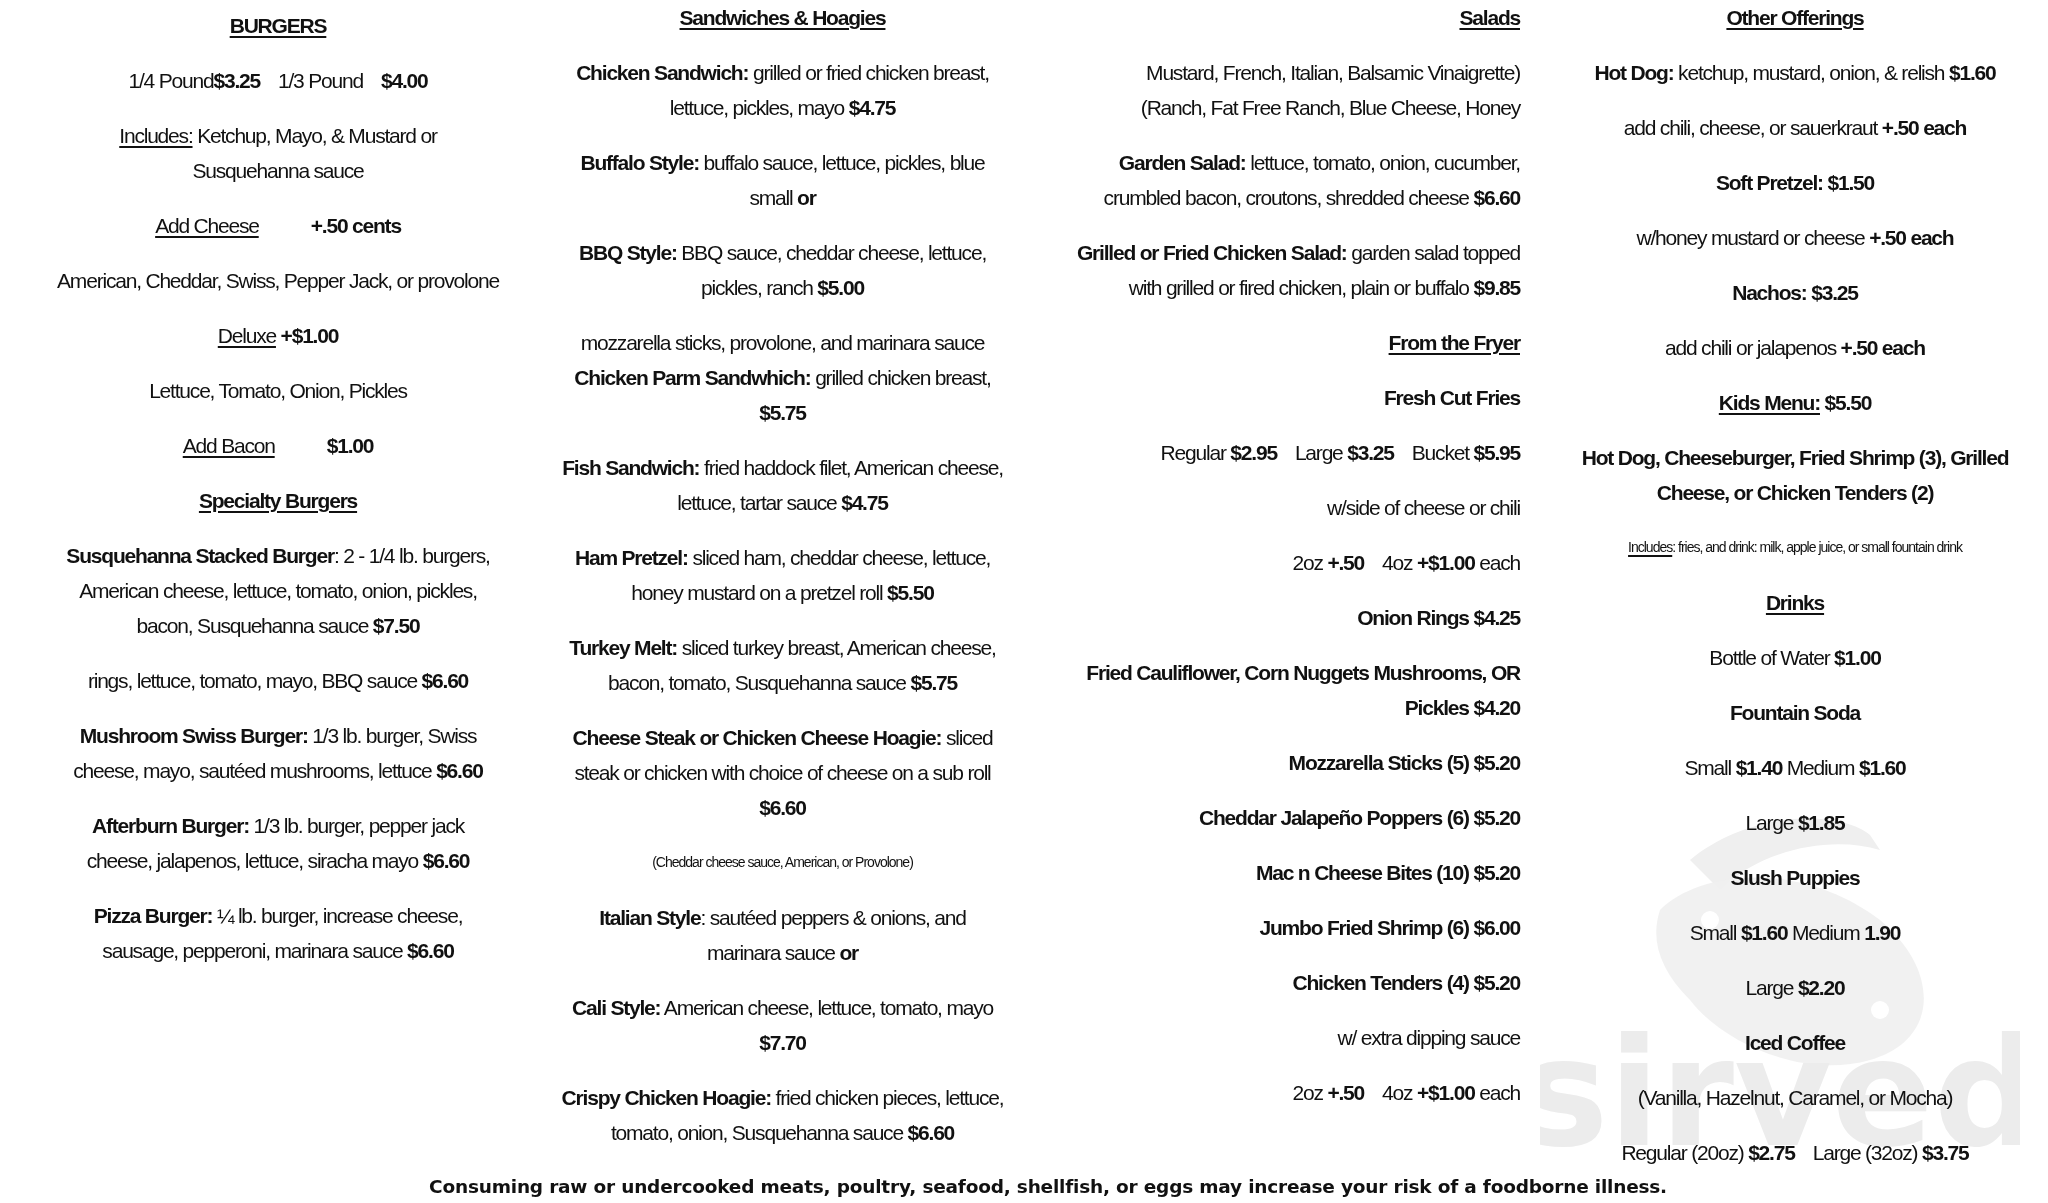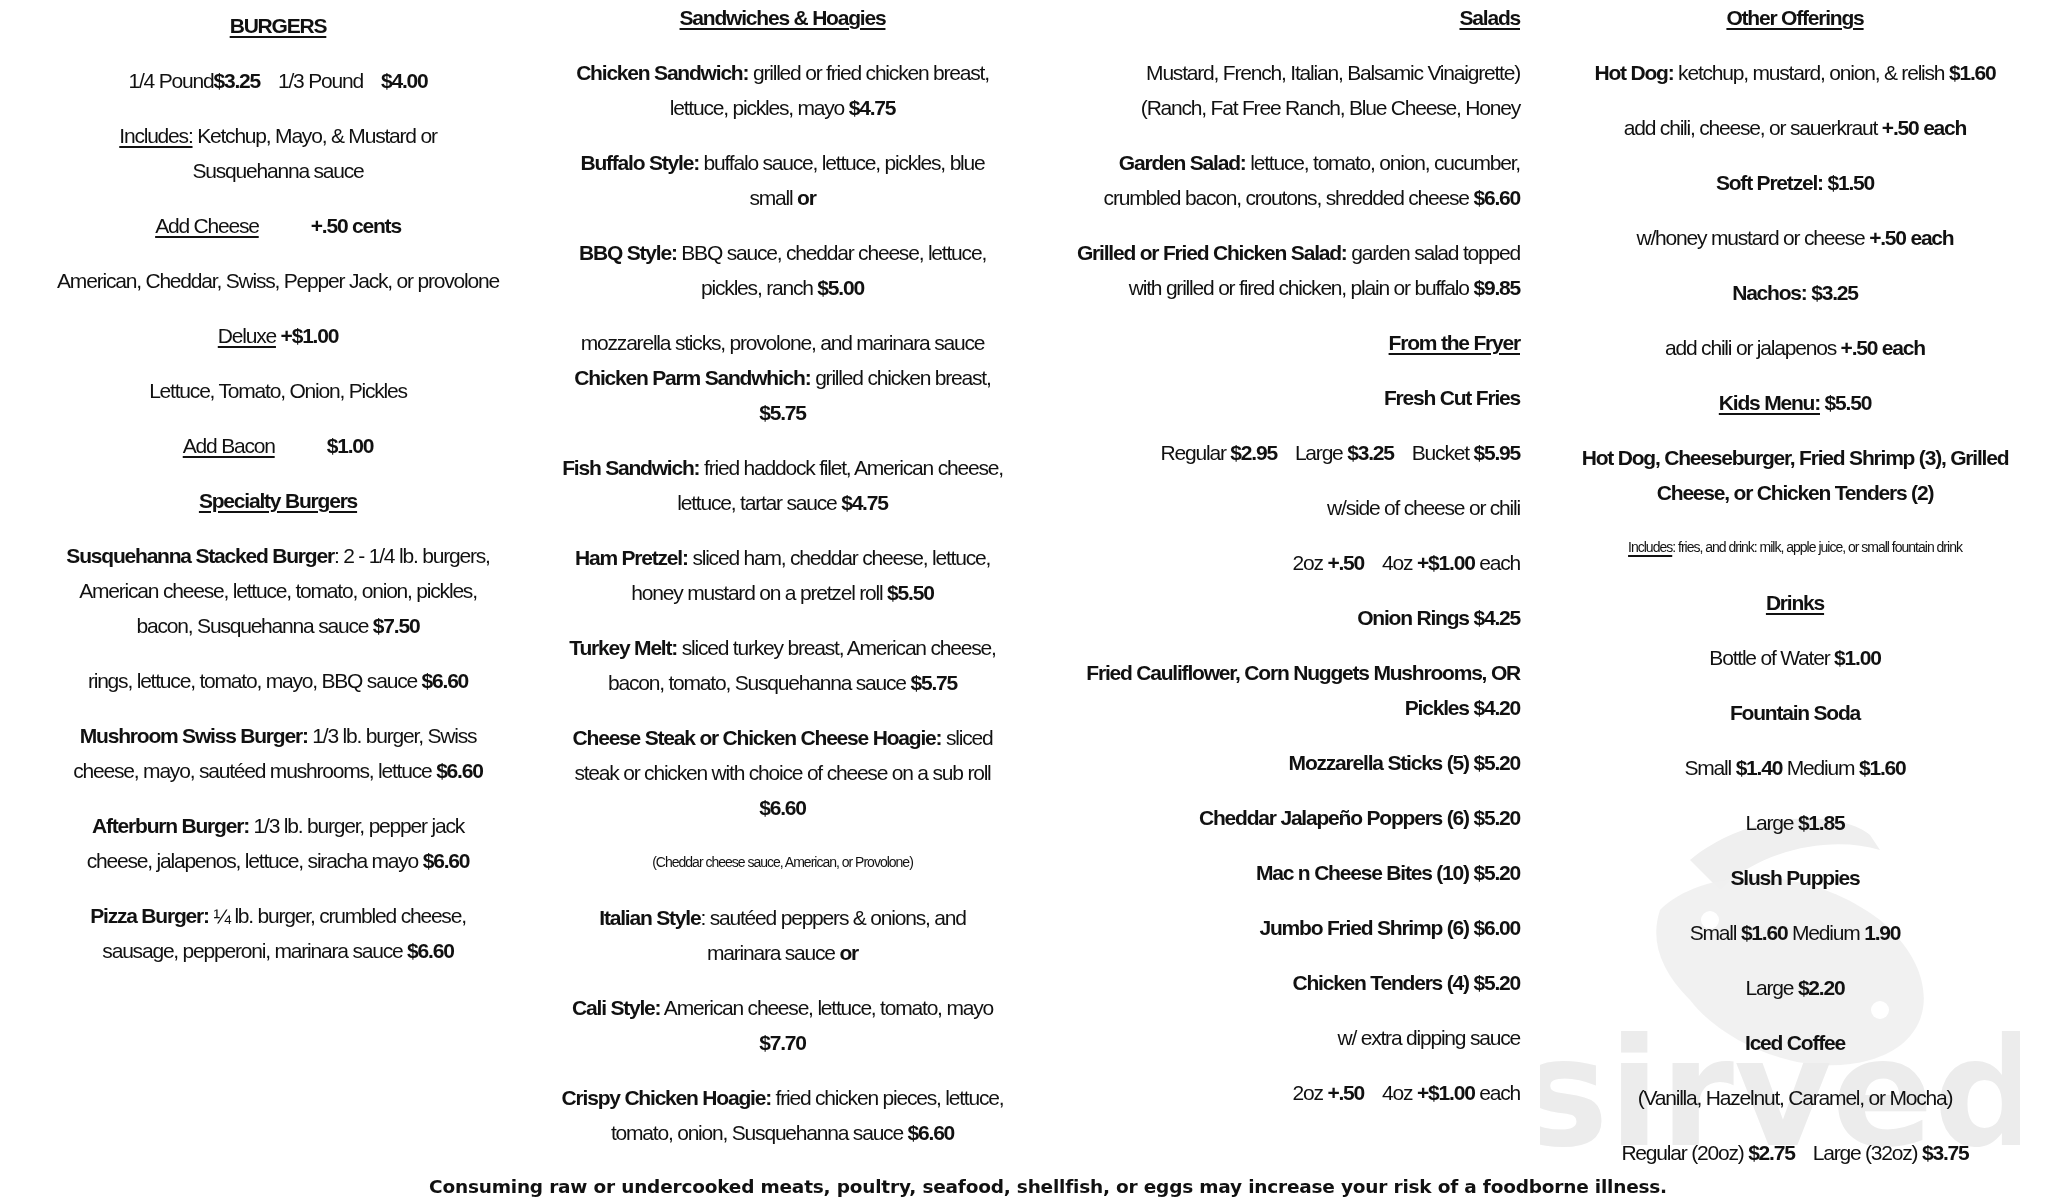--- a/index.html
+++ b/index.html
@@ -81,21 +81,21 @@
   </span>
   <span class="para">
     <span class="ln"><span class="b">Mushroom Swiss Burger:</span><span> 1/3 lb. burger, Swiss</span></span>
     <span class="ln"><span>cheese, mayo, sautéed mushrooms, lettuce </span><span class="b">$6.60</span></span>
   </span>
   <span class="para">
     <span class="ln"><span class="b">Afterburn Burger:</span><span> 1/3 lb. burger, pepper jack</span></span>
     <span class="ln"><span>cheese, jalapenos, lettuce, siracha mayo </span><span class="b">$6.60</span></span>
   </span>
   <span class="para">
-    <span class="ln"><span class="b">Pizza Burger:</span><span> ¼ lb. burger, crumbled cheese,</span></span>
+    <span class="ln"><span class="b">Pizza Burger:</span><span> ¼ lb. burger, increase cheese,</span></span>
     <span class="ln"><span>sausage, pepperoni, marinara sauce </span><span class="b">$6.60</span></span>
   </span>
 </div>
 
 <div class="col" id="c2">
   <span class="ln b u">Sandwiches &amp; Hoagies</span>
   <span class="gap"></span>
   <span class="para">
     <span class="ln"><span class="b">Chicken Sandwich:</span><span> grilled or fried chicken breast,</span></span>
     <span class="ln"><span>lettuce, pickles, mayo </span><span class="b">$4.75</span></span>

